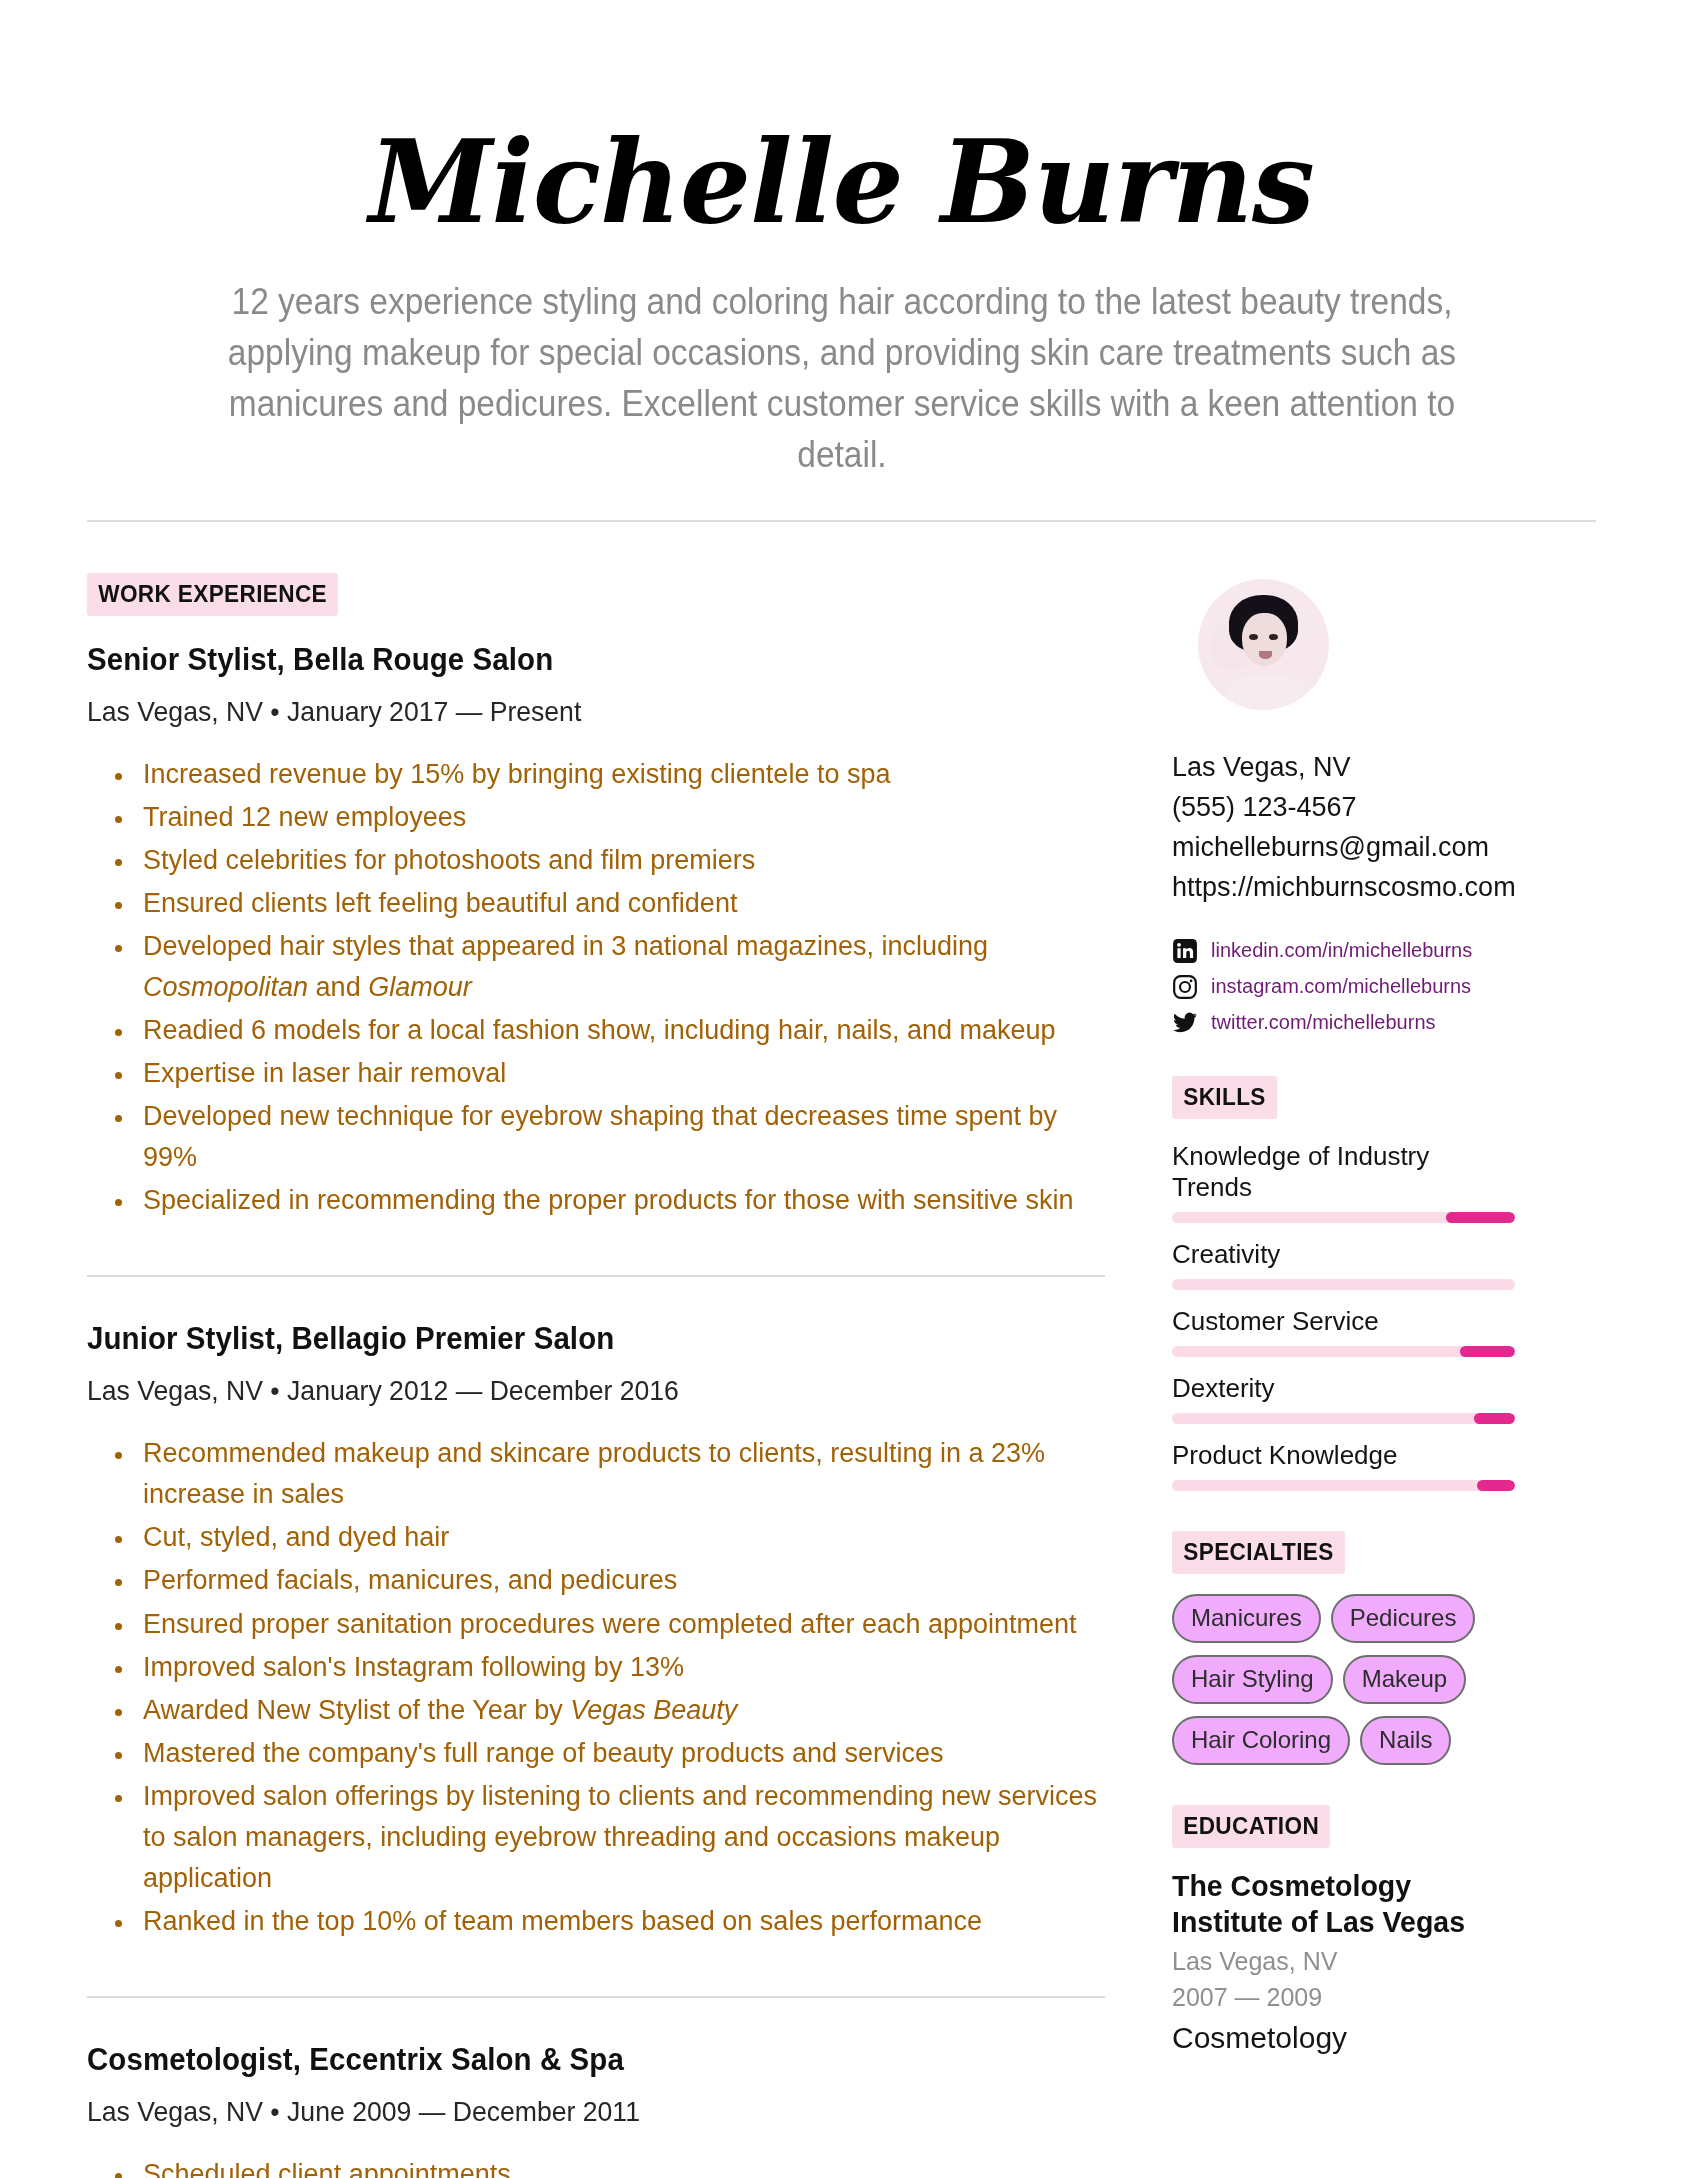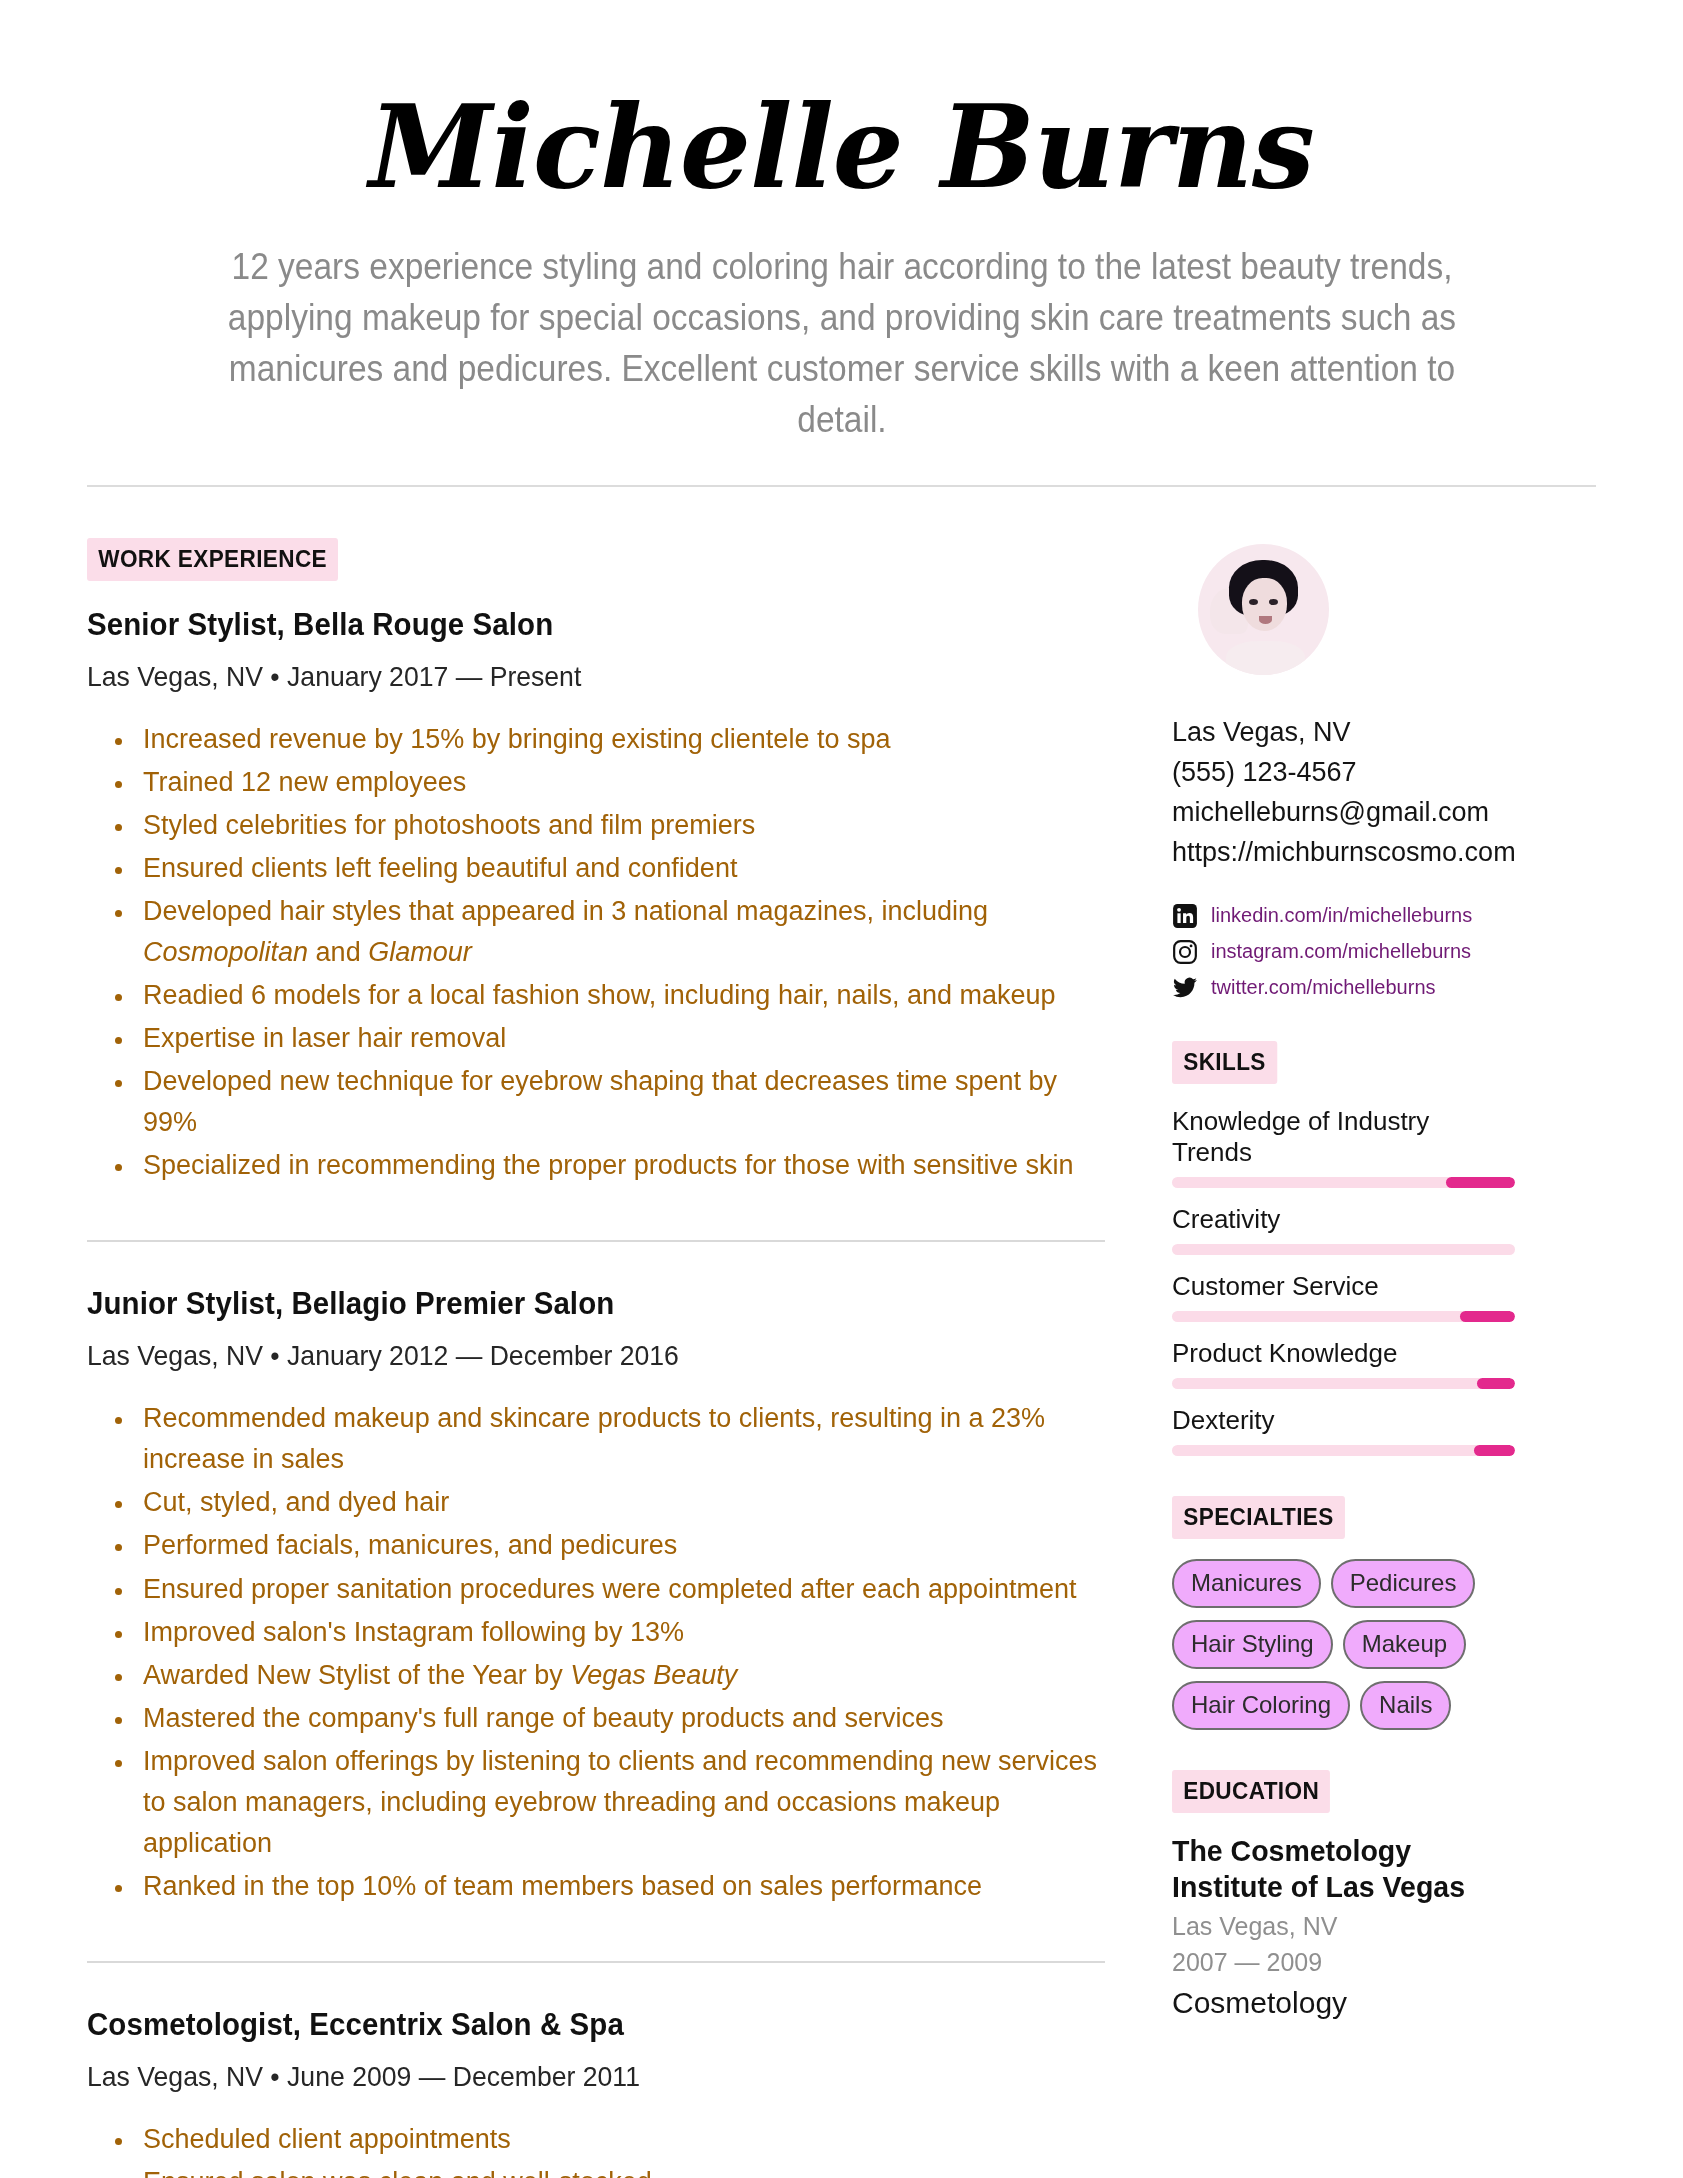--- a/index.html
+++ b/index.html
@@ -15,20 +15,21 @@
     color: #1a1a1a;
     -webkit-font-smoothing: antialiased;
   }
 
   .page {
     width: 1683px;
     height: 1574px;
     position: relative;
     padding: 12px 87px;
     background: #ffffff;
+    margin-top: 35px;
   }
 
   
   .header { padding-top: 75px; text-align: center; }
 
   .name {
     font-family: "DejaVu Serif", serif;
     font-style: italic;
     font-weight: 700;
     font-size: 115px;
@@ -378,29 +379,29 @@
                 <div class="fill" style="width: 0%;"></div>
               </div>
             </div>
             <div class="skill">
               <div class="skill-name">Customer Service</div>
               <div class="track">
                 <div class="fill" style="width: 16%;"></div>
               </div>
             </div>
             <div class="skill">
+              <div class="skill-name">Dexterity</div>
+              <div class="track">
+                <div class="fill" style="width: 12%;"></div>
+              </div>
+            </div>
+            <div class="skill">
               <div class="skill-name">Product Knowledge</div>
               <div class="track">
                 <div class="fill" style="width: 11%;"></div>
-              </div>
-            </div>
-            <div class="skill">
-              <div class="skill-name">Dexterity</div>
-              <div class="track">
-                <div class="fill" style="width: 12%;"></div>
               </div>
             </div>
           </div>
       </div>
 
       <div class="side-block">
         <span class="badge">Specialties</span>
         <div class="chips" id="chips">
             <span class="chip">Manicures</span>
             <span class="chip">Pedicures</span>

